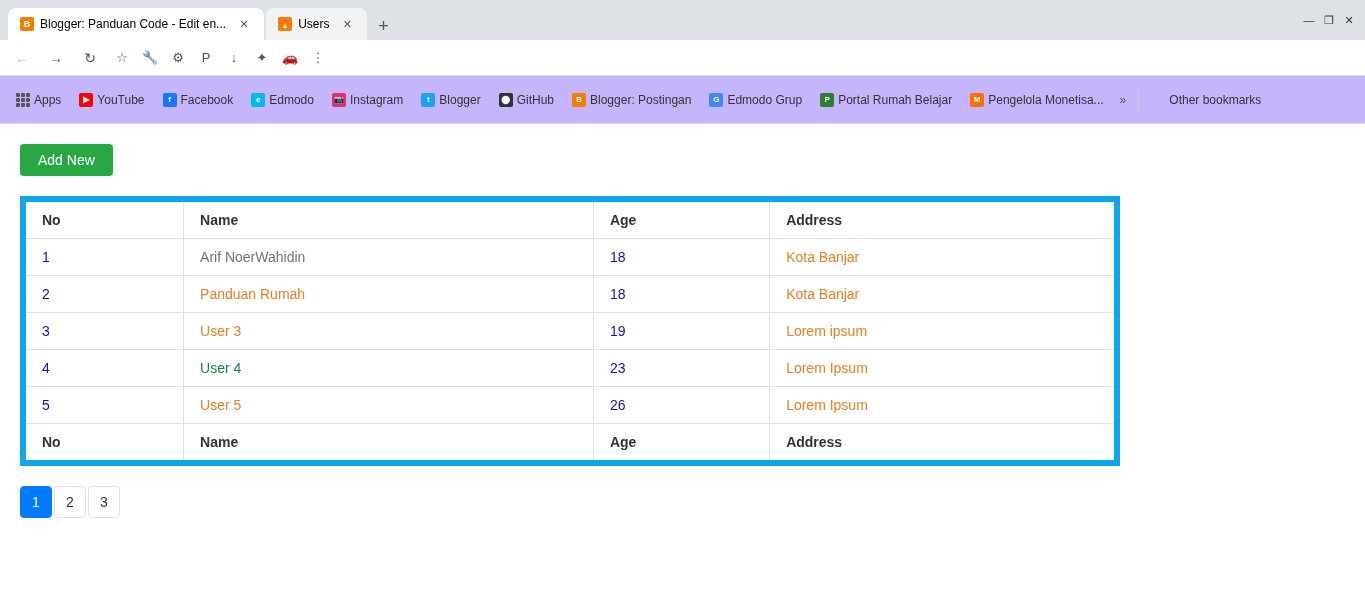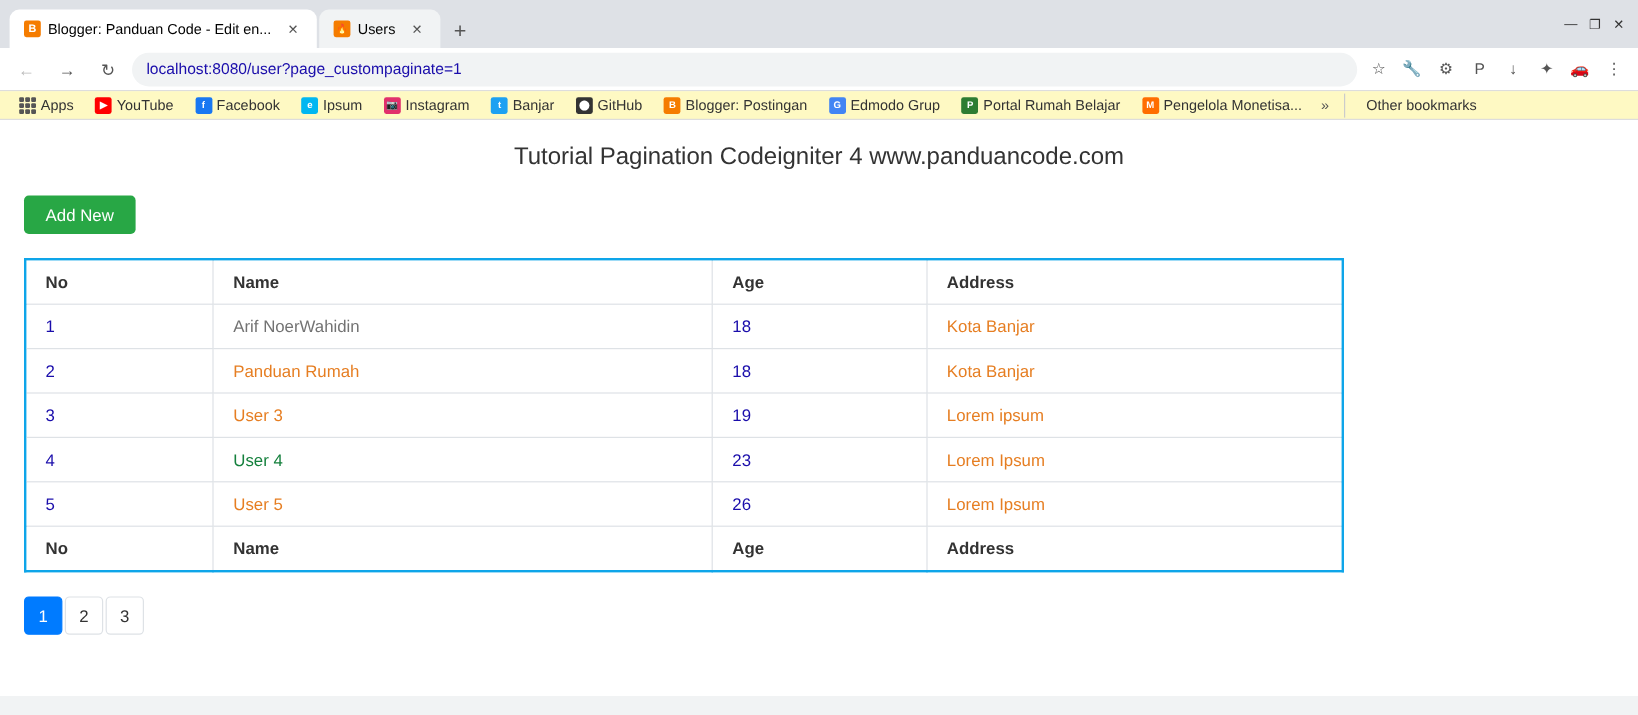--- a/index.html
+++ b/index.html
@@ -20,45 +20,45 @@
 
     
     .address-bar { background: #fff; height: 36px; display: flex; align-items: center; padding: 0 8px; gap: 6px; border-bottom: 1px solid #ddd; }
     .nav-btn { width: 28px; height: 28px; display: flex; align-items: center; justify-content: center; border-radius: 50%; cursor: pointer; color: #555; font-size: 14px; }
     .nav-btn.disabled { color: #bbb; cursor: default; }
     .url-bar-text { flex: 1; background: #f1f3f4; border: none; border-radius: 20px; padding: 4px 12px; font-size: 13px; color: #1a0dab; outline: none; height: 28px; }
     .address-icons { display: flex; gap: 4px; }
     .addr-icon { width: 24px; height: 24px; display: flex; align-items: center; justify-content: center; cursor: pointer; color: #555; font-size: 13px; border-radius: 50%; }
 
     
-    .bookmarks-bar { background: #fef9c3; height: 24px; display: flex; align-items: center; padding: 0 8px; gap: 2px; border-bottom: 1px solid #ddd; overflow: hidden; }
+    .bookmarks-bar { background: #c4b5fd; height: 48px; display: flex; align-items: center; padding: 0 8px; gap: 2px; border-bottom: 1px solid #ddd; overflow: hidden; }
     .bookmark-item { display: flex; align-items: center; gap: 4px; padding: 3px 8px; border-radius: 4px; cursor: pointer; font-size: 12px; color: #333; white-space: nowrap; }
     .bm-icon { width: 14px; height: 14px; border-radius: 2px; display: flex; align-items: center; justify-content: center; font-size: 8px; font-weight: bold; color: white; flex-shrink: 0; }
     .bm-icon.apps-icon { background: none; }
     .bm-icon.youtube { background: #ff0000; }
     .bm-icon.facebook { background: #1877f2; }
     .bm-icon.edmodo { background: #00b7f1; }
     .bm-icon.instagram { background: #e1306c; }
     .bm-icon.twitter { background: #1da1f2; }
     .bm-icon.github { background: #333; }
     .bm-icon.blogger { background: #f57c00; }
     .bm-icon.google-grup { background: #4285f4; }
     .bm-icon.portal { background: #2e7d32; }
     .bm-icon.pengelola { background: #ff6d00; }
     .bm-more { padding: 3px 6px; font-size: 12px; color: #555; cursor: pointer; border-radius: 4px; }
-    .bm-other { margin-left: 4px; display: flex; align-items: center; gap: 4px; padding: 3px 8px; border-radius: 4px; cursor: pointer; font-size: 12px; color: #333; }
+    .bm-other { margin-left: 16px; display: flex; align-items: center; gap: 4px; padding: 3px 8px; border-radius: 4px; cursor: pointer; font-size: 12px; color: #333; }
     .bm-sep { width: 1px; height: 20px; background: #ccc; margin: 0 4px; }
 
     
     .page-content { background: #fff; min-height: 480px; padding: 20px; }
     .page-title { text-align: center; font-size: 20px; font-weight: normal; margin-bottom: 20px; color: #333; }
     .add-new-btn { background: #28a745; color: white; border: none; padding: 8px 18px; border-radius: 4px; font-size: 14px; cursor: pointer; margin-bottom: 20px; display: inline-block; }
 
     
-    .data-table { width: 100%; border-collapse: collapse; border: 2px solid #0ea5e9; max-width: 1100px; }
+    .data-table { width: 100%; border-collapse: collapse; border: 6px solid #0ea5e9; max-width: 1100px; }
     .data-table th, .data-table td { padding: 10px 16px; border: 1px solid #dee2e6; text-align: left; }
     .data-table thead tr, .data-table tr.footer-header { background: #fff; }
     .data-table th { font-weight: bold; font-size: 14px; color: #333; }
     .data-table td { font-size: 14px; color: #555; }
     .data-table tr:not(:first-child) td { border-top: 1px solid #dee2e6; }
 
     
     .pagination { display: flex; gap: 2px; margin-top: 20px; }
     .page-btn { width: 32px; height: 32px; display: flex; align-items: center; justify-content: center; border: 1px solid #dee2e6; cursor: pointer; font-size: 14px; color: #333; background: #fff; border-radius: 4px; }
     .page-btn.active { background: #007bff; color: white; border-color: #007bff; }
@@ -88,21 +88,20 @@
     <div class="win-btn">—</div>
     <div class="win-btn">❐</div>
     <div class="win-btn">✕</div>
   </div>
 </div>
 
 <div class="address-bar">
   <div class="nav-btn disabled">←</div>
   <div class="nav-btn">→</div>
   <div class="nav-btn">↻</div>
-  <input class="url-bar-text" type="text" style="flex: 1 1 0%; background: rgb(241, 243, 244); border: none; border-radius: 20px; padding: 4px 12px; font-size: 13px; color: rgb(26, 13, 171); outline: none; height: 28px;" value="localhost:8080/user?page_custompaginate=1">
   <div class="address-icons">
     <div class="addr-icon">☆</div>
     <div class="addr-icon">🔧</div>
     <div class="addr-icon">⚙</div>
     <div class="addr-icon">P</div>
     <div class="addr-icon">↓</div>
     <div class="addr-icon">✦</div>
     <div class="addr-icon">🚗</div>
     <div class="addr-icon">⋮</div>
   </div>
@@ -128,29 +127,29 @@
   <div class="bookmark-item">
     <div class="bm-icon youtube">▶</div>
     <span>YouTube</span>
   </div>
   <div class="bookmark-item">
     <div class="bm-icon facebook">f</div>
     <span>Facebook</span>
   </div>
   <div class="bookmark-item">
     <div class="bm-icon edmodo">e</div>
-    <span>Ipsum</span>
+    <span>Edmodo</span>
   </div>
   <div class="bookmark-item">
     <div class="bm-icon instagram">📷</div>
     <span>Instagram</span>
   </div>
   <div class="bookmark-item">
     <div class="bm-icon twitter">t</div>
-    <span>Banjar</span>
+    <span>Blogger</span>
   </div>
   <div class="bookmark-item">
     <div class="bm-icon github">⬤</div>
     <span>GitHub</span>
   </div>
   <div class="bookmark-item">
     <div class="bm-icon blogger">B</div>
     <span>Blogger: Postingan</span>
   </div>
   <div class="bookmark-item">
@@ -166,21 +165,20 @@
     <span>Pengelola Monetisa...</span>
   </div>
   <div class="bm-more">»</div>
   <div class="bm-sep"></div>
   <div class="bm-other">
     <span>Other bookmarks</span>
   </div>
 </div>
 
 <div class="page-content">
-  <h1 class="page-title">Tutorial Pagination Codeigniter 4 www.panduancode.com</h1>
   <button class="add-new-btn">Add New</button>
 
   <table class="data-table">
     <thead>
       <tr>
         <th>No</th>
         <th>Name</th>
         <th>Age</th>
         <th>Address</th>
       </tr>

